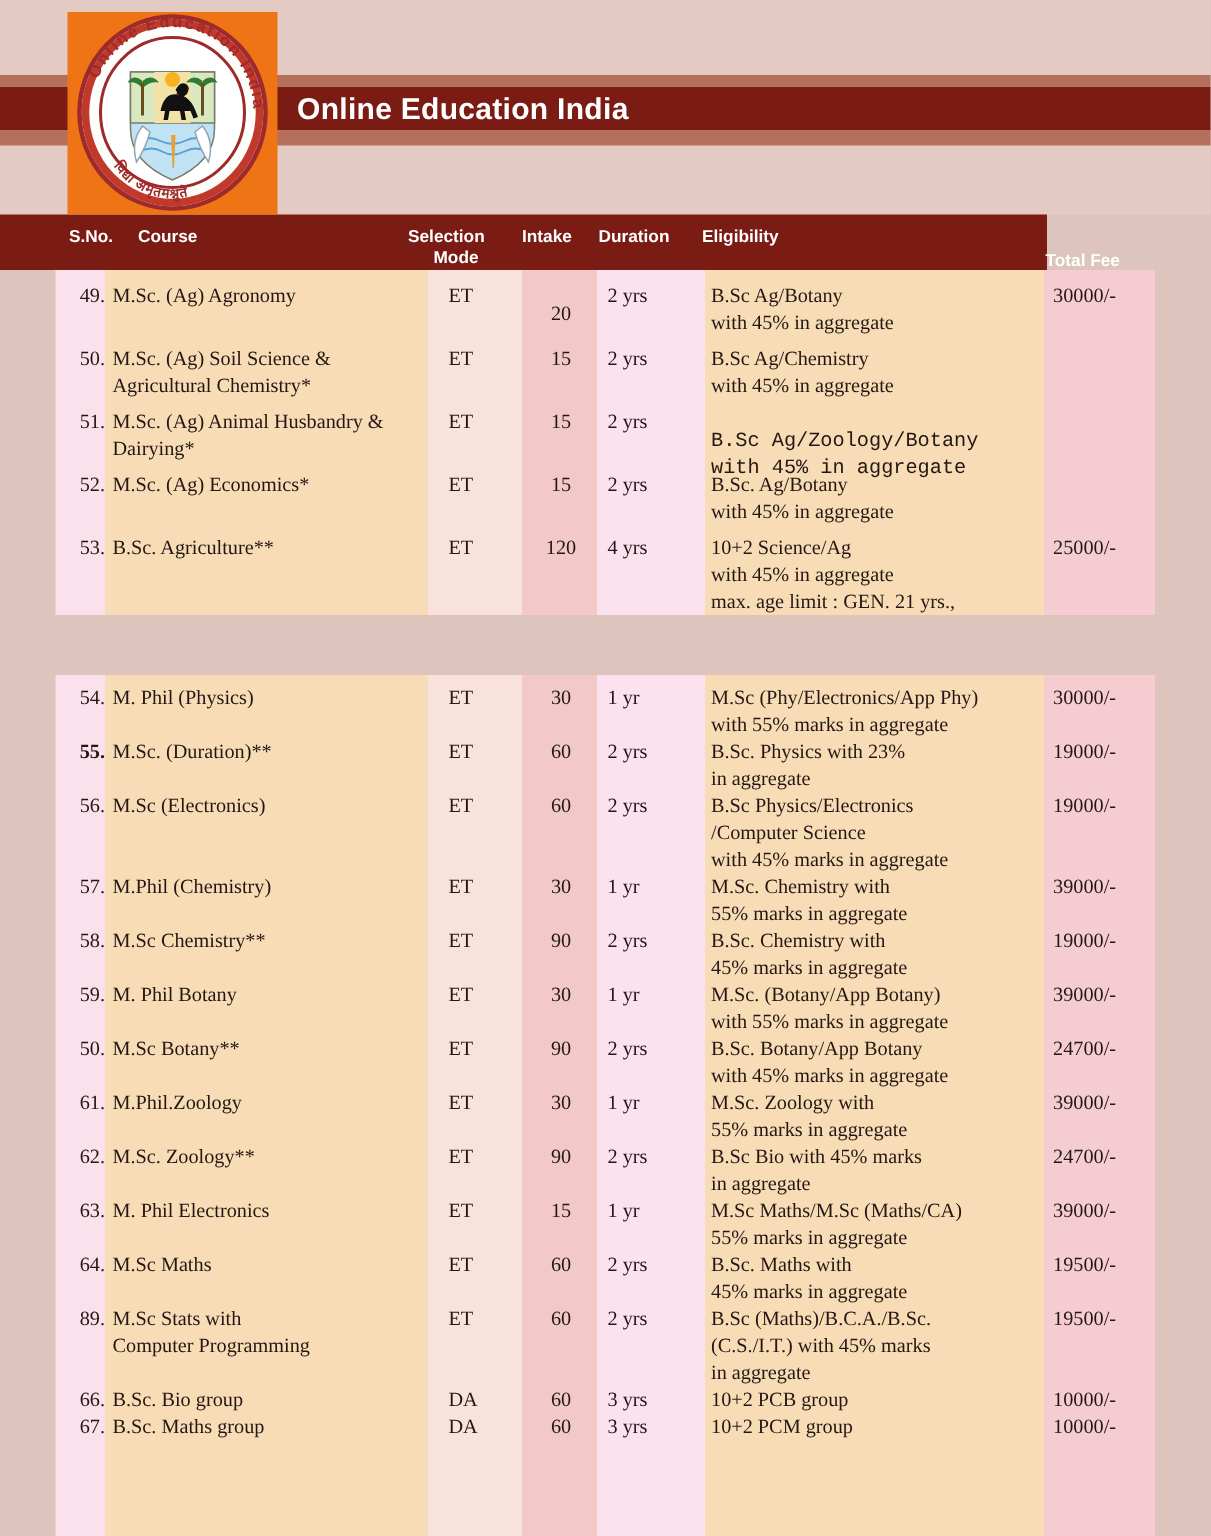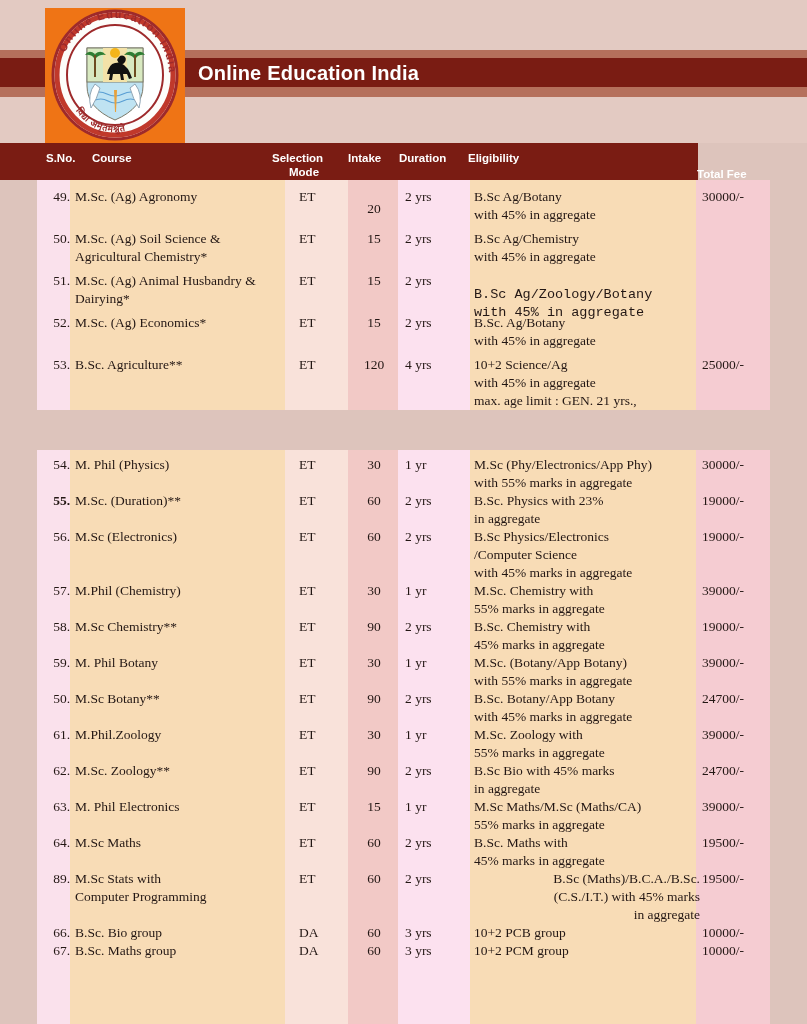--- a/index.html
+++ b/index.html
@@ -391,21 +391,21 @@
 45% marks in aggregate</div>
       <div class="cell c-fee" style="top: 384px;">19500/-</div>
     </div>
     <div>
       <div class="cell c-sno" style="top: 420px;">89.</div>
       <div class="cell c-course" style="top: 420px;">M.Sc Stats with
 Computer Programming</div>
       <div class="cell c-sel" style="top: 420px;">ET</div>
       <div class="cell c-intake" style="top: 420px;">60</div>
       <div class="cell c-dur" style="top: 420px;">2 yrs</div>
-      <div class="cell c-elig" style="top: 420px; text-align: right;">B.Sc (Maths)/B.C.A./B.Sc.
+      <div class="cell c-elig" style="top: 420px;">B.Sc (Maths)/B.C.A./B.Sc.
 (C.S./I.T.)  with 45% marks
 in aggregate</div>
       <div class="cell c-fee" style="top: 420px;">19500/-</div>
     </div>
     <div>
       <div class="cell c-sno" style="top: 474px;">66.</div>
       <div class="cell c-course" style="top: 474px;">B.Sc. Bio  group</div>
       <div class="cell c-sel" style="top: 474px;">DA</div>
       <div class="cell c-intake" style="top: 474px;">60</div>
       <div class="cell c-dur" style="top: 474px;">3 yrs</div>

